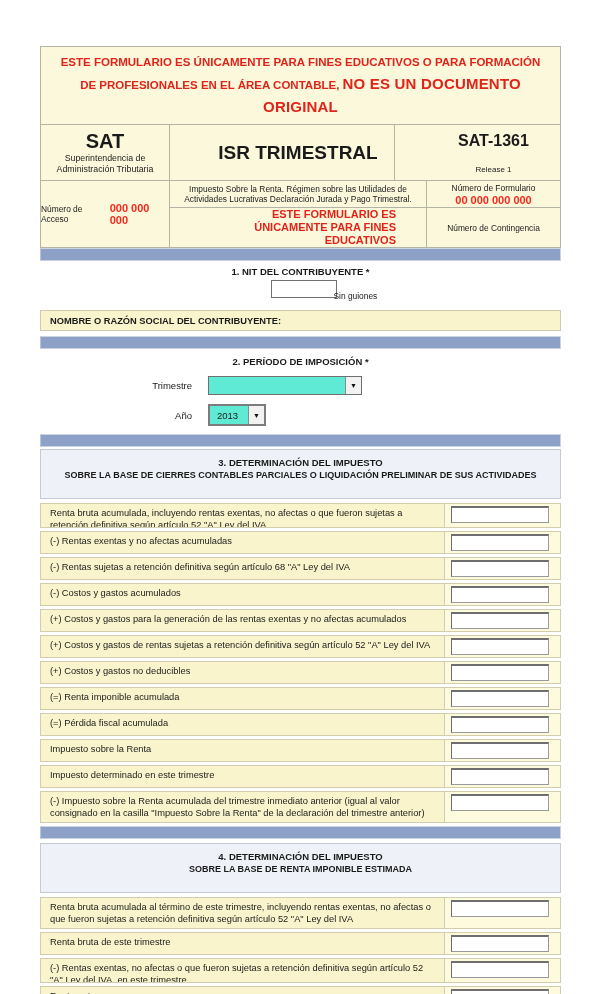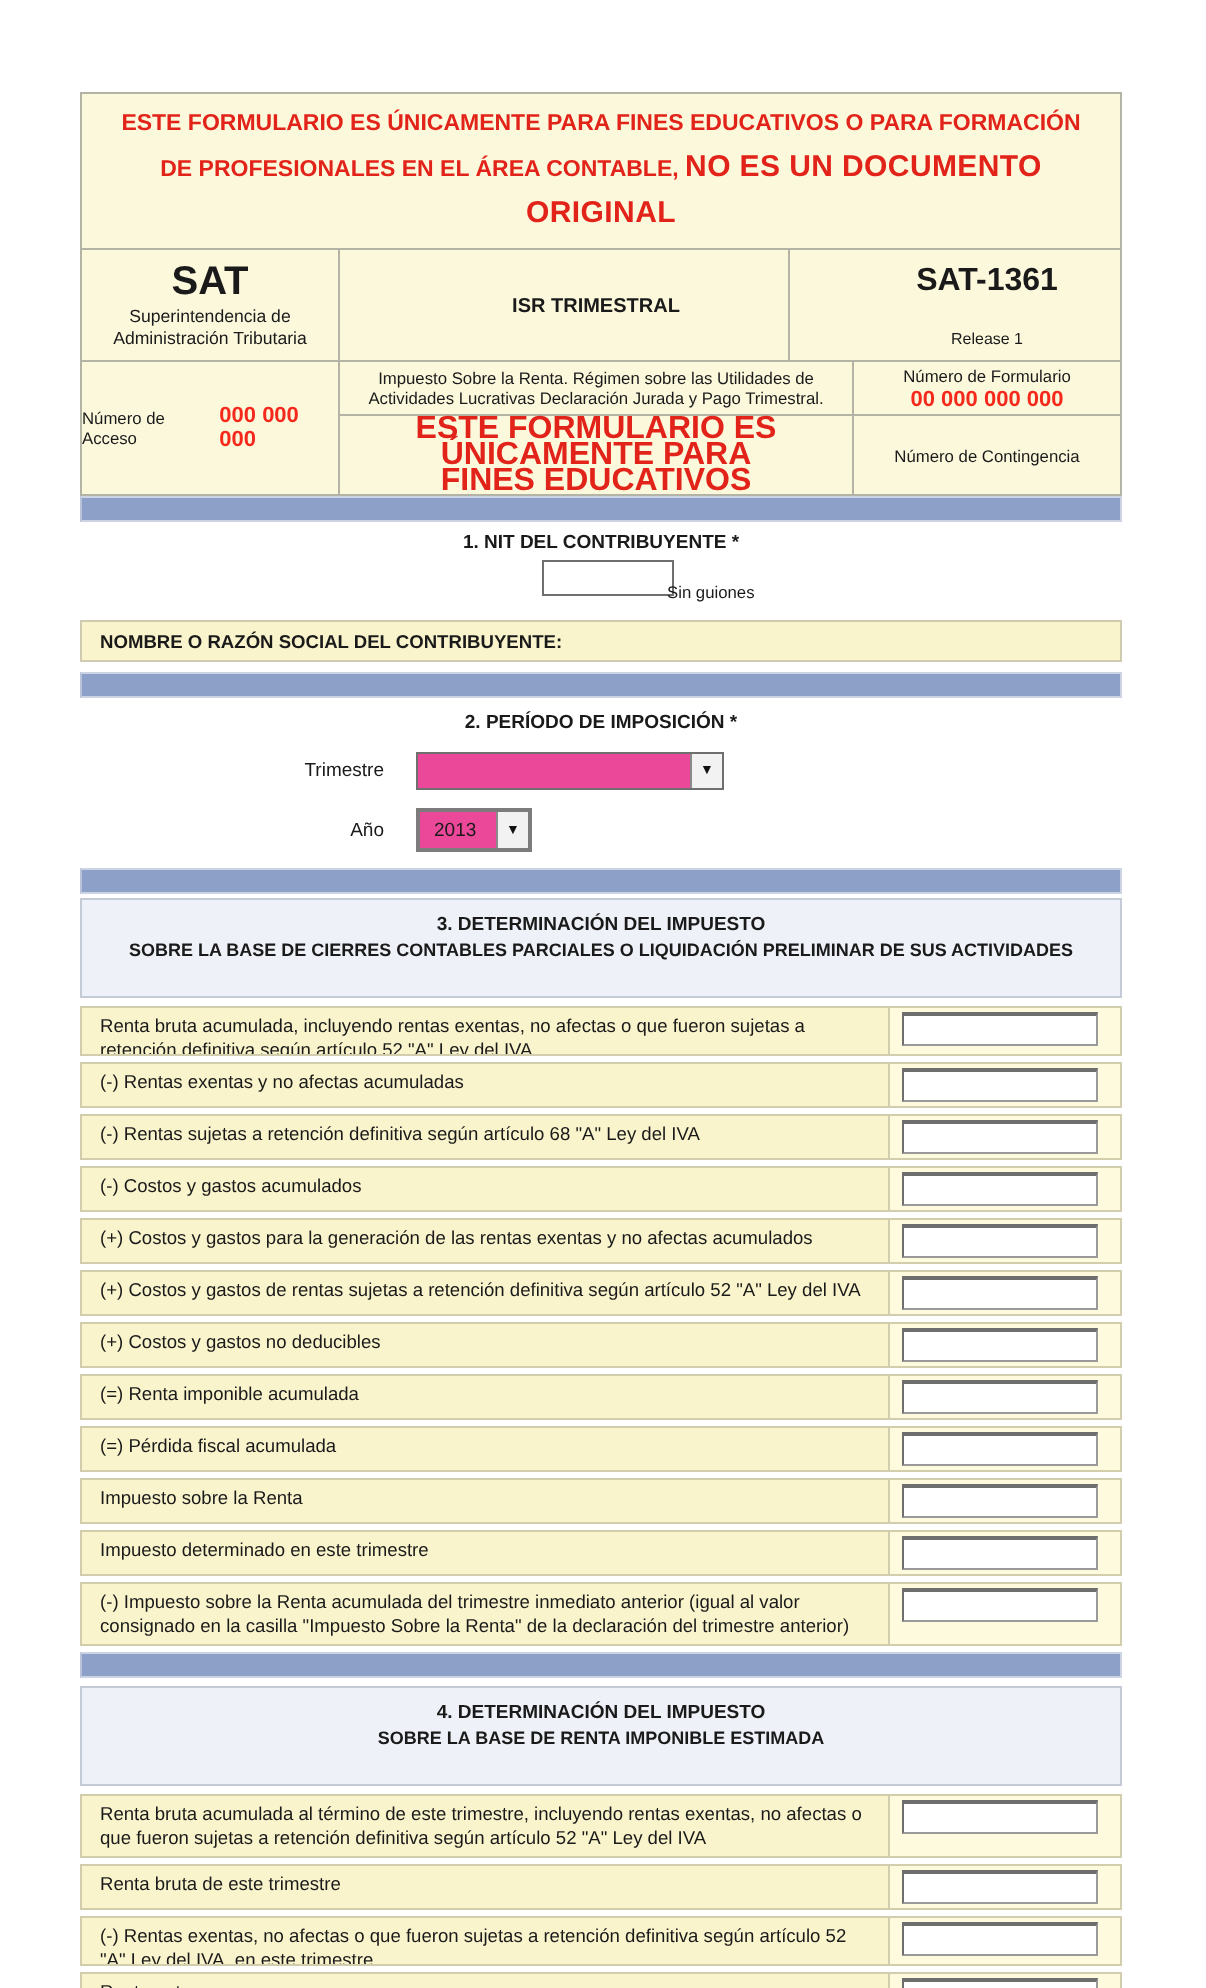--- a/index.html
+++ b/index.html
@@ -11,50 +11,50 @@
           font-weight:bold;font-size:11.5px;line-height:1.55;padding:7px 14px 6px;}
   .banner .big{font-size:15px;letter-spacing:.2px;}
 
   
   .hdr1{display:flex;border-left:1px solid #b3b3a6;border-right:1px solid #b3b3a6;background:#fcf8dc;height:56px;gap:32px;}
   .hdr1 .c1{width:128px;border-right:1px solid #b3b3a6;display:flex;flex-direction:column;justify-content:center;align-items:center;}
   .hdr1 .c2{flex:1;border-right:1px solid #b3b3a6;display:flex;align-items:center;justify-content:center;}
   .hdr1 .c3{width:133px;display:flex;flex-direction:column;justify-content:center;align-items:center;}
   .sat-big{font-size:20px;font-weight:bold;line-height:20px;}
   .sat-sub{font-size:8.8px;line-height:11px;text-align:center;margin-top:2px;}
-  .form-title{font-size:10px;font-weight:bold;text-align:right;}
+  .form-title{font-size:19px;font-weight:bold;text-align:right;}
   .form-code{font-size:16px;font-weight:bold;line-height:16px;}
   .release{font-size:8px;margin-top:16px;}
 
   .hdr2{display:flex;border:1px solid #b3b3a6;border-top:1px solid #b3b3a6;background:#fcf8dc;height:66px;margin-top:-1px;}
   .hdr2 .c1{width:128px;border-right:1px solid #b3b3a6;display:flex;flex-direction:row;justify-content:center;align-items:center;}
   .hdr2 .c2{flex:1;border-right:1px solid #b3b3a6;display:flex;flex-direction:column;}
   .hdr2 .c3{width:133px;display:flex;flex-direction:column;}
   .sub1{height:26px;border-bottom:1px solid #b3b3a6;display:flex;flex-direction:column;justify-content:center;align-items:center;text-align:center;}
   .sub2{flex:1;display:flex;flex-direction:column;justify-content:center;align-items:center;text-align:center;}
   .small-lbl{font-size:8.4px;line-height:10.5px;}
   .red-num{color:#f5281c;font-weight:bold;font-size:11px;}
-  .red-warn{color:#e2231a;font-weight:bold;font-size:16px;line-height:13px;padding:0 30px;}
+  .red-warn{color:#e2231a;font-weight:bold;font-size:11px;line-height:13px;padding:0 30px;text-align:right;}
 
   .bar{height:11px;background:#8da0c7;border:1px solid #ccd3e2;border-left:1px solid #b9c2d8;margin-top:0px;}
 
   
   .sec-white{background:#fff;}
   .sec-title{text-align:center;font-weight:bold;font-size:9.5px;}
   .sec1{padding:5px 0 2px;}
   .nit-wrap{position:relative;height:24px;margin-top:2px;}
   .nit-input{position:absolute;left:calc(50% - 30px);top:1px;width:58px;height:16px;border:1px solid #6f6f6f;background:#fff;padding:0 3px;font-size:10px;}
   .nit-hint{position:absolute;left:calc(50% + 33px);top:12px;font-size:8.4px;}
   .name-row{background:#faf4cc;border:1px solid #cfcbb0;font-weight:bold;font-size:9.3px;padding:5px 9px 4px;margin-top:5px;}
 
   
   .sec2{padding:7px 0 8px;}
   .field-row{display:flex;align-items:center;margin-top:9px;}
   .field-lbl{width:152px;text-align:right;margin-right:16px;font-size:9.5px;}
-  .combo{display:flex;background:#ec4899;border:1px solid #6f6f6f;height:17px;align-items:stretch;}
+  .combo{display:flex;background:#5eead4;border:1px solid #6f6f6f;height:17px;align-items:stretch;}
   .combo.trimestre{width:152px;}
   .combo.anio{width:54px;border:2px solid #7c7c7c;height:18px;}
   .combo-val{flex:1;font-size:9.5px;display:flex;align-items:center;padding-left:7px;}
   .combo-btn{width:15px;border-left:1px solid #8a8a8a;background:#f2f2f2;display:flex;align-items:center;justify-content:center;font-size:7px;color:#111;}
 
   
   .sec-hdr{background:#eef1f7;border:1px solid #c4cad6;text-align:center;padding:6px 10px 17px;margin-top:2px;}
   .sec-hdr .l1{font-weight:bold;font-size:9.5px;line-height:13px;}
   .sec-hdr .l2{font-weight:bold;font-size:9px;line-height:12px;}
 

